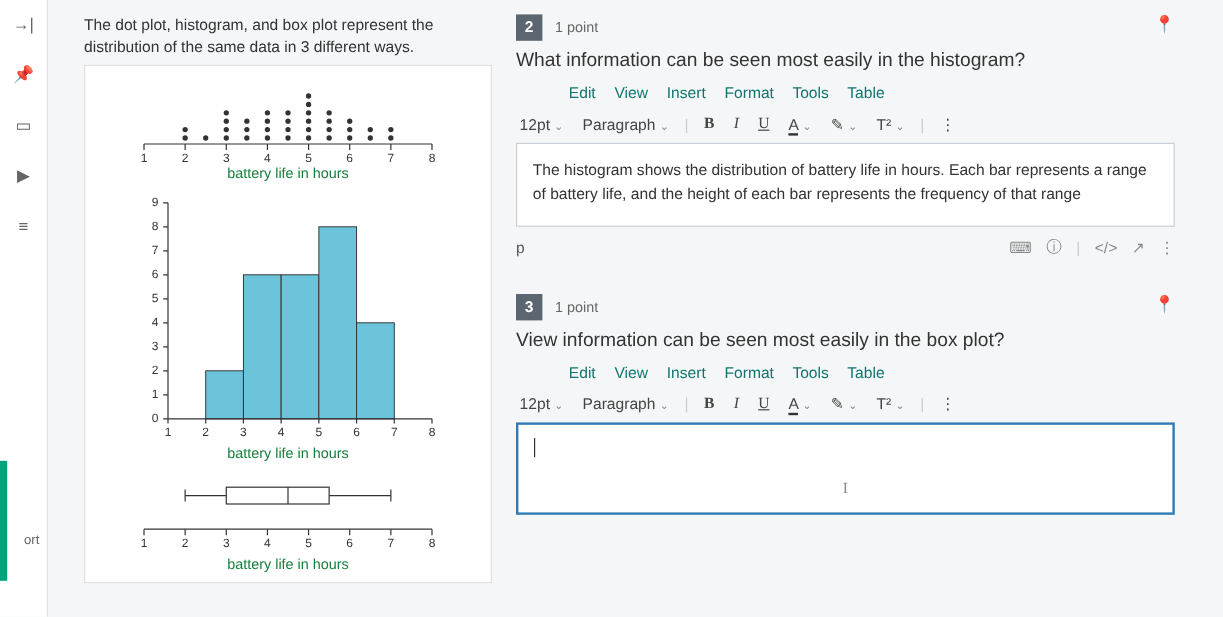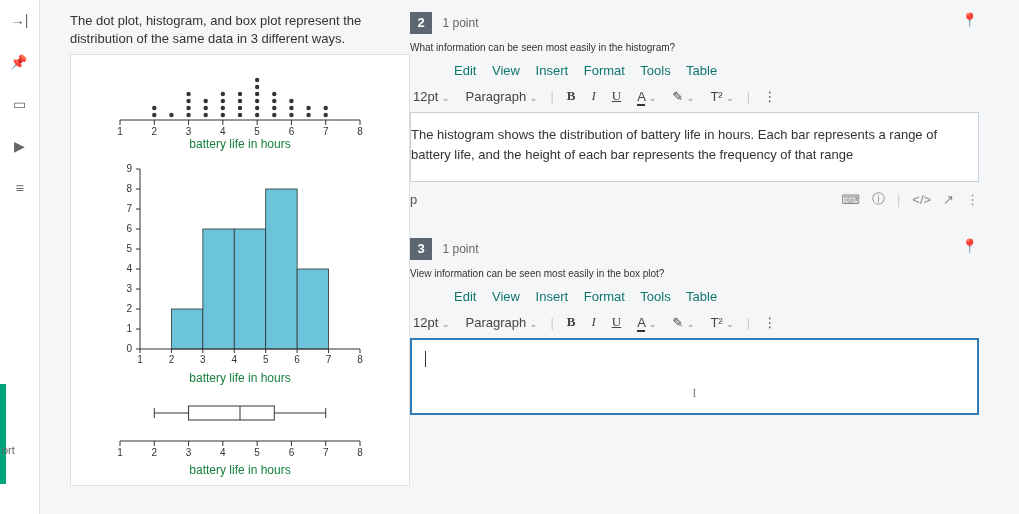--- a/index.html
+++ b/index.html
@@ -19,43 +19,43 @@
     display: flex;
     flex-direction: column;
     align-items: center;
     padding-top: 8px;
     gap: 18px;
     font-size: 14px;
     color: #666;
   }
   .left-rail .rail-btn { width: 24px; height: 24px; display:flex; align-items:center; justify-content:center; cursor:pointer; }
   .green-strip { position:absolute; left:0; bottom:30px; width:6px; height:100px; background:#00a37a; }
-  .ort-label { position:absolute; left:2px; bottom:58px; font-size:11px; color:#666; }
-  .main { flex:1; display:flex; padding: 12px 20px 0 30px; position:relative; }
+  .ort-label { position:absolute; left:20px; bottom:58px; font-size:11px; color:#666; }
+  .main { flex:1; display:flex; gap:20px; padding: 12px 20px 0 30px; position:relative; }
   .left-panel { width: 340px; }
   .intro { font-size:13px; color:#333; line-height:1.4; margin-bottom:6px; }
   .plot-area { background:#fff; border:1px solid #e0e0e0; padding:10px 14px 8px 14px; }
   .axis-label { text-align:center; font-size:12px; color:#15803d; margin-top:2px; }
   svg.dotplot, svg.hist, svg.boxplot { display:block; margin:0 auto; }
   .right-panel { flex:1; padding-right:20px; }
   .question-block { margin-bottom:30px; position:relative; }
   .qnum { display:inline-block; background:#5b6670; color:#fff; width:22px; height:22px; text-align:center; line-height:22px; font-size:13px; font-weight:bold; margin-right:6px; }
   .points { font-size:12px; color:#666; }
   .pin { position:absolute; right:0; top:0; color:#aaa; font-size:14px; cursor:pointer; }
-  .qtext { font-size:10px; color:#333; margin:8px 0 10px 0; }
+  .qtext { font-size:16px; color:#333; margin:8px 0 10px 0; }
   .editor-menu { font-size:13px; color:#0f766e; margin-bottom:8px;margin-left:44px; }
   .editor-menu span { margin-right:12px; cursor:pointer; }
   .toolbar { display:flex; align-items:center; gap:10px; font-size:13px; color:#444; margin-bottom:6px; }
   .toolbar .sep { color:#ccc; }
   .toolbar .chev { font-size:9px; color:#888; }
   .toolbar .btn { cursor:pointer; padding:2px 3px; }
   .toolbar .btn.bold { font-weight:bold; font-family:Georgia,serif; }
   .toolbar .btn.italic { font-style:italic; font-family:Georgia,serif; }
   .toolbar .btn.under { text-decoration:underline; font-family:Georgia,serif; }
-  .editor-body { border:1px solid #c7d0d8; background:#fff; padding:12px 0; font-size:13px; line-height:1.5; min-height:70px; color:#333; }
+  .editor-body { border:1px solid #c7d0d8; background:#fff; padding:12px 13px; font-size:13px; line-height:1.5; min-height:70px; color:#333; }
   .editor-body.empty { color:#999; }
   .editor-body.focused { border:2px solid #2e7bb5; padding:11px 13px; }
   .editor-footer { display:flex; justify-content:space-between; align-items:center; margin-top:8px; font-size:13px; color:#555; }
   .footer-icons { display:flex; gap:12px; align-items:center; color:#888; }
   .footer-icons span { cursor:pointer; }
   .cursor-line { border-left:1px solid #333; height:16px; display:inline-block; }
 </style>
 </head>
 <body>
 

